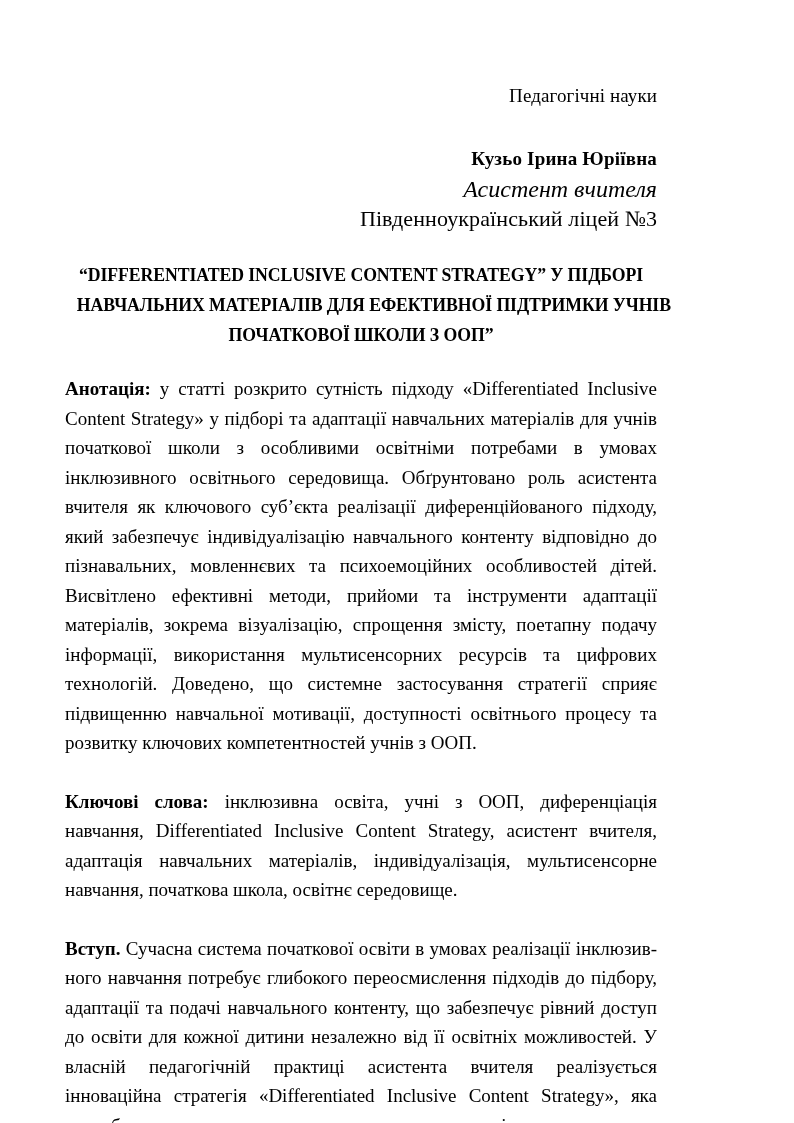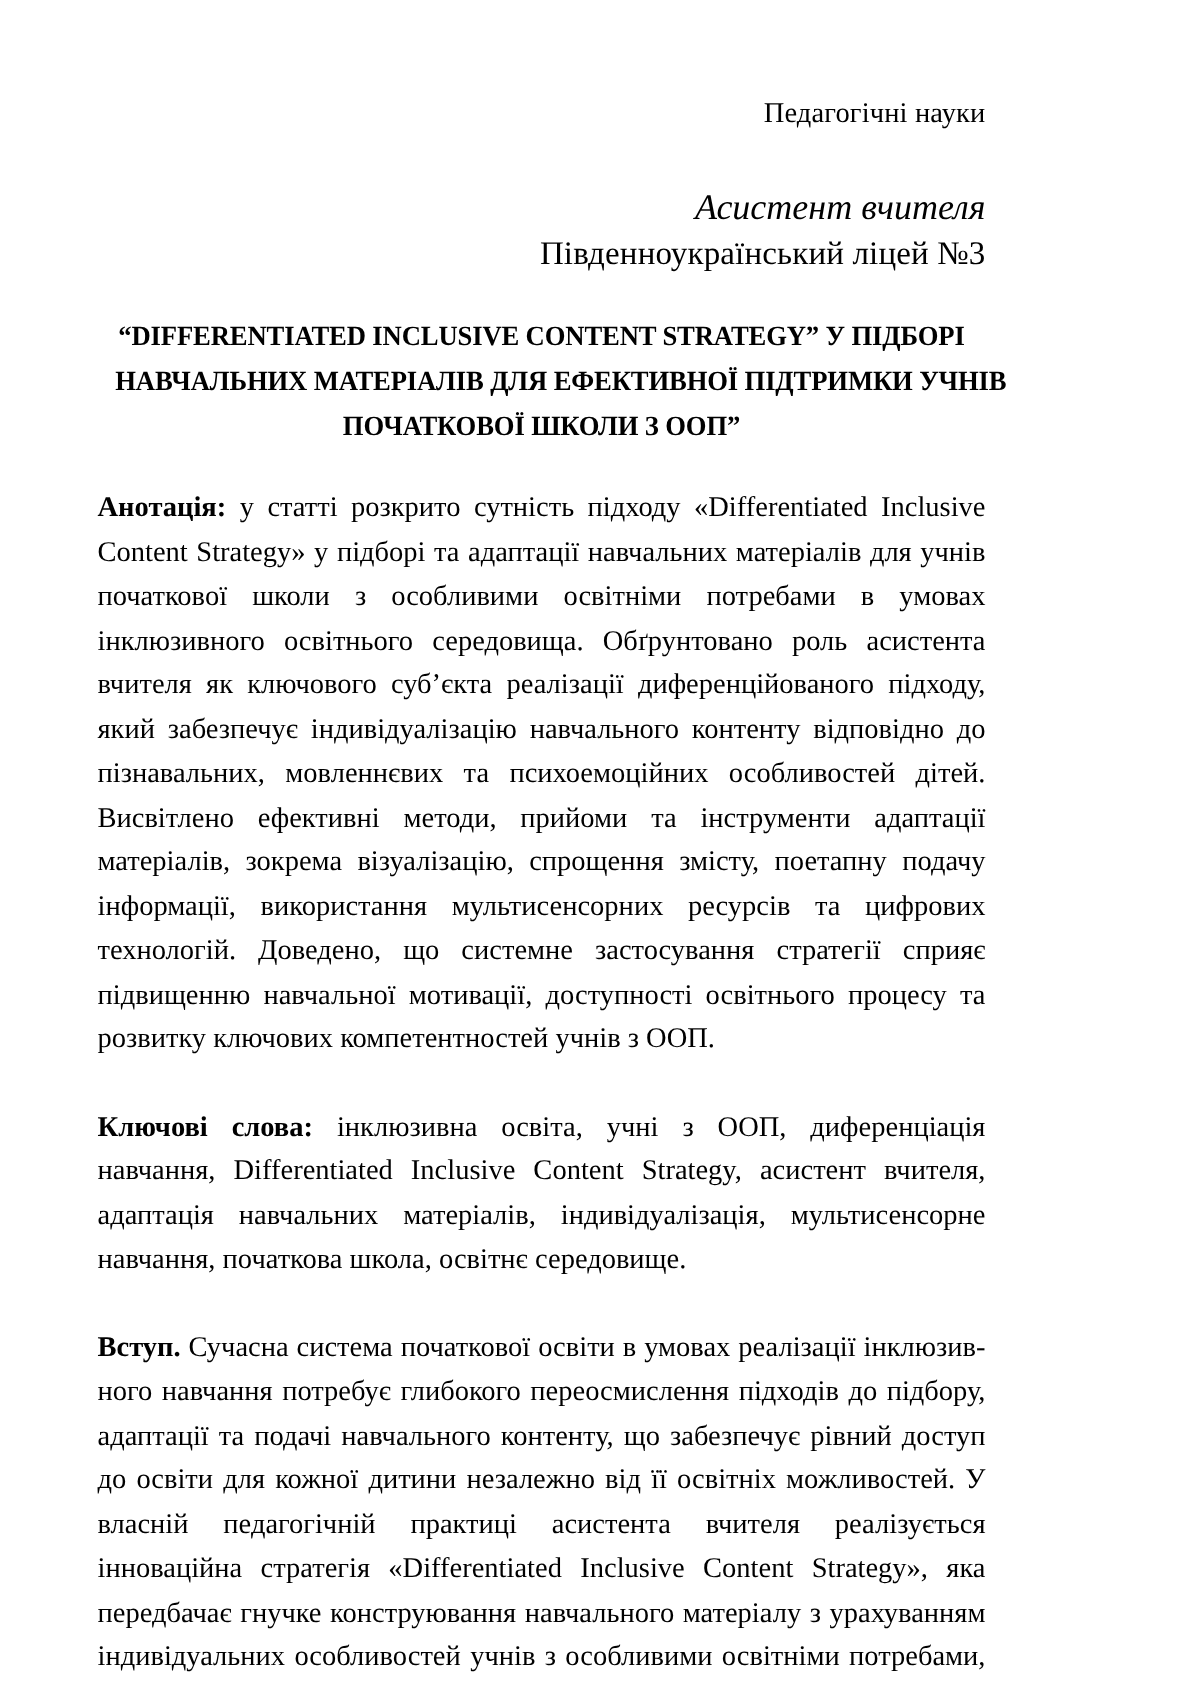--- a/index.html
+++ b/index.html
@@ -18,21 +18,21 @@
     -webkit-font-smoothing: antialiased;
   }
 
   .page {
     position: absolute;
     top: 0;
     left: 0;
     width: 722px;
     height: 1123px;
     box-sizing: border-box;
-    padding: 64px 65px 0 65px;
+    padding: 84px 65px 0 65px;
   }
 
   
   .running-head {
     text-align: right;
     font-size: 19px;
     line-height: 24px;
     letter-spacing: 0.1px;
     margin: 0 0 36px 0;
   }
@@ -90,20 +90,21 @@
   }
 </style>
 </head>
 <body>
 
 <div class="page">
 
   <div class="running-head">Педагогічні науки</div>
 
   <div class="author-block">
+    <div class="author-name">Кузьо Ірина Юріївна</div>
     <div class="author-role">Асистент вчителя</div>
     <div class="author-affil">Південноукраїнський ліцей №3</div>
   </div>
 
   <h1 class="article-title">
     <span class="tline">“DIFFERENTIATED INCLUSIVE CONTENT STRATEGY” У ПІДБОРІ</span>
     <span class="tline">НАВЧАЛЬНИХ МАТЕРІАЛІВ ДЛЯ ЕФЕКТИВНОЇ ПІДТРИМКИ УЧНІВ</span>
     <span class="tline">ПОЧАТКОВОЇ ШКОЛИ З ООП”</span>
   </h1>
 

